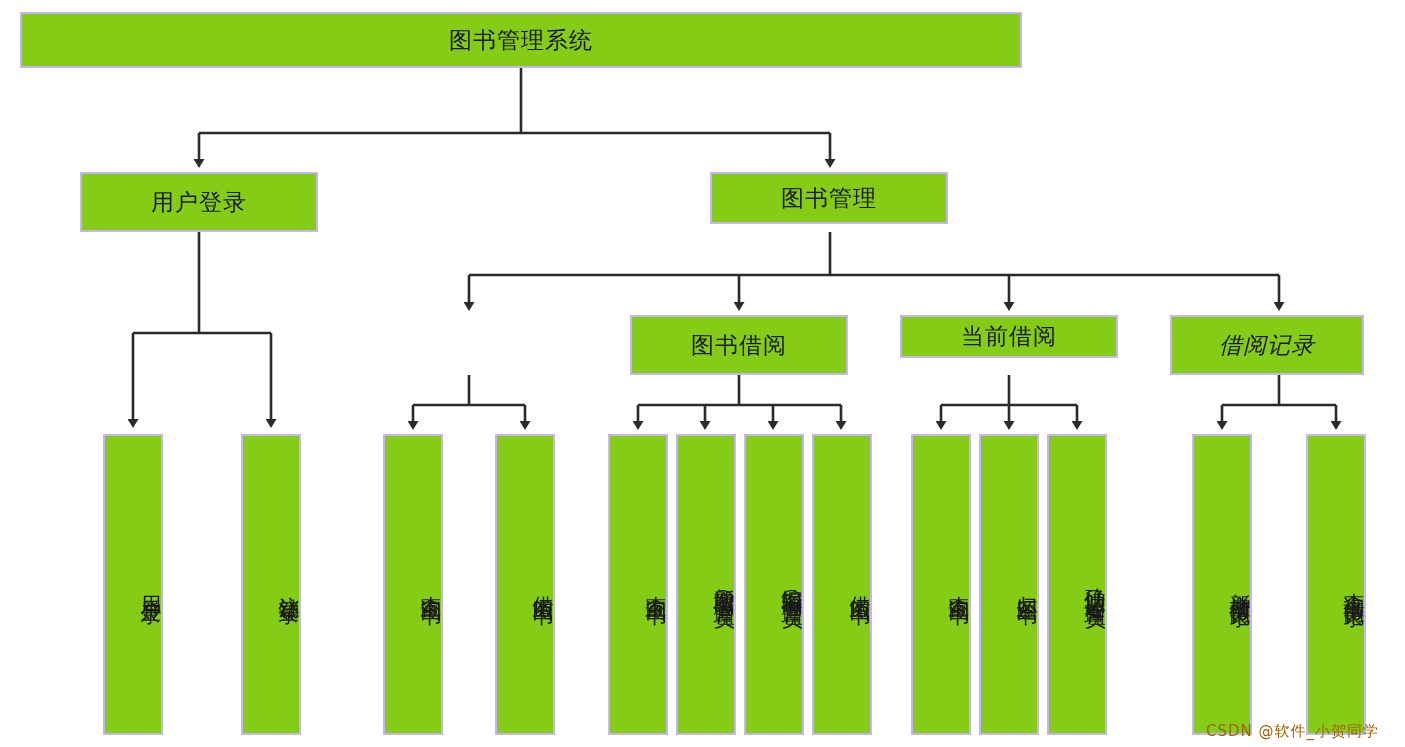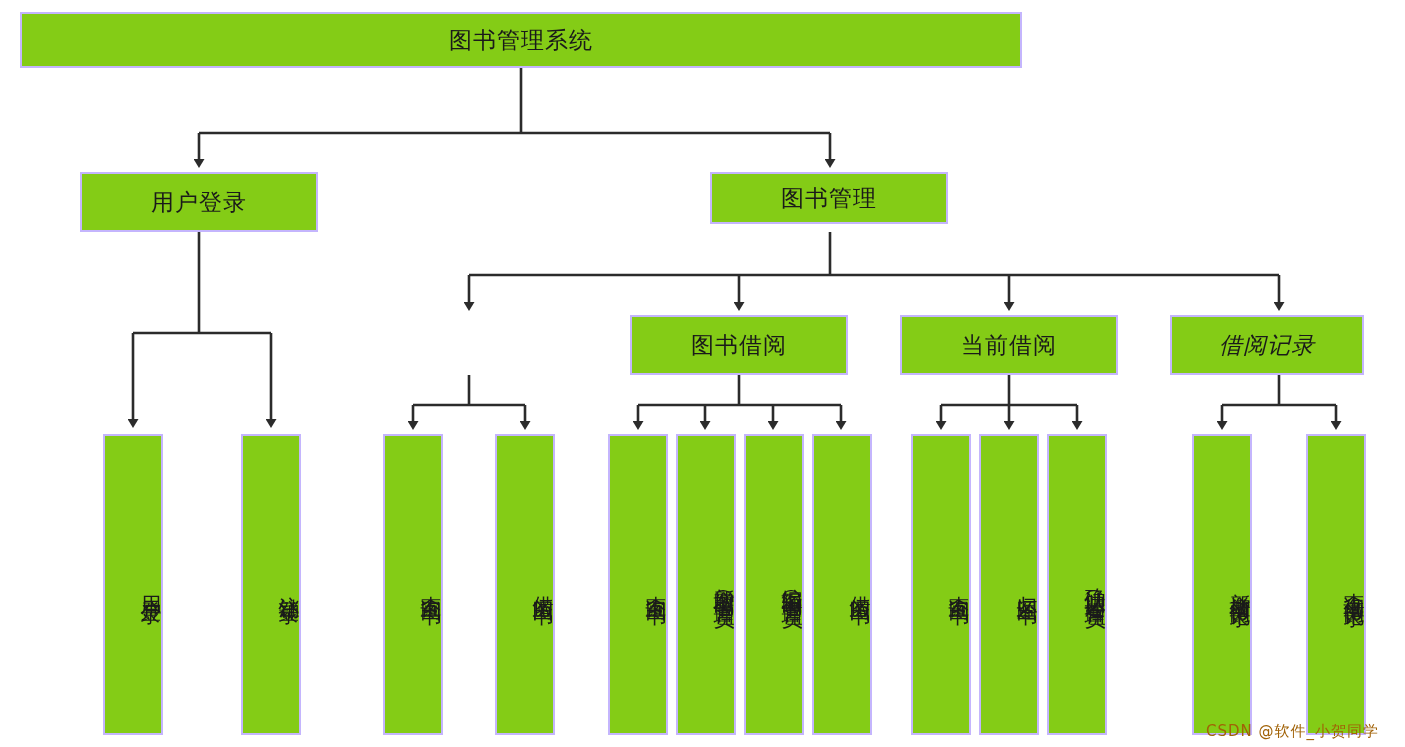--- a/index.html
+++ b/index.html
@@ -114,21 +114,21 @@
   <div class="node horiz" style="left:80px;top:172px;width:238px;height:60px;">
     <span class="lbl">用户登录</span>
   </div>
   <div class="node horiz" style="left:710px;top:172px;width:238px;height:52px;">
     <span class="lbl">图书管理</span>
   </div>
 
   <div class="node horiz" style="left:630px;top:315px;width:218px;height:60px;">
     <span class="lbl">图书借阅</span>
   </div>
-  <div class="node horiz" style="left:900px;top:315px;width:218px;height:60px;">
+  <div class="node horiz" style="left:900px;top:315px;width:218px;height:43px;">
     <span class="lbl">当前借阅</span>
   </div>
   <div class="node horiz" style="left:1170px;top:315px;width:194px;height:60px;font-style:italic;">
     <span class="lbl">借阅记录</span>
   </div>
 
   <div class="node vert" style="left:103px;top:434px;width:60px;height:301px;">
     <span class="lbl">用户登录</span>
   </div>
   <div class="node vert" style="left:241px;top:434px;width:60px;height:301px;">

